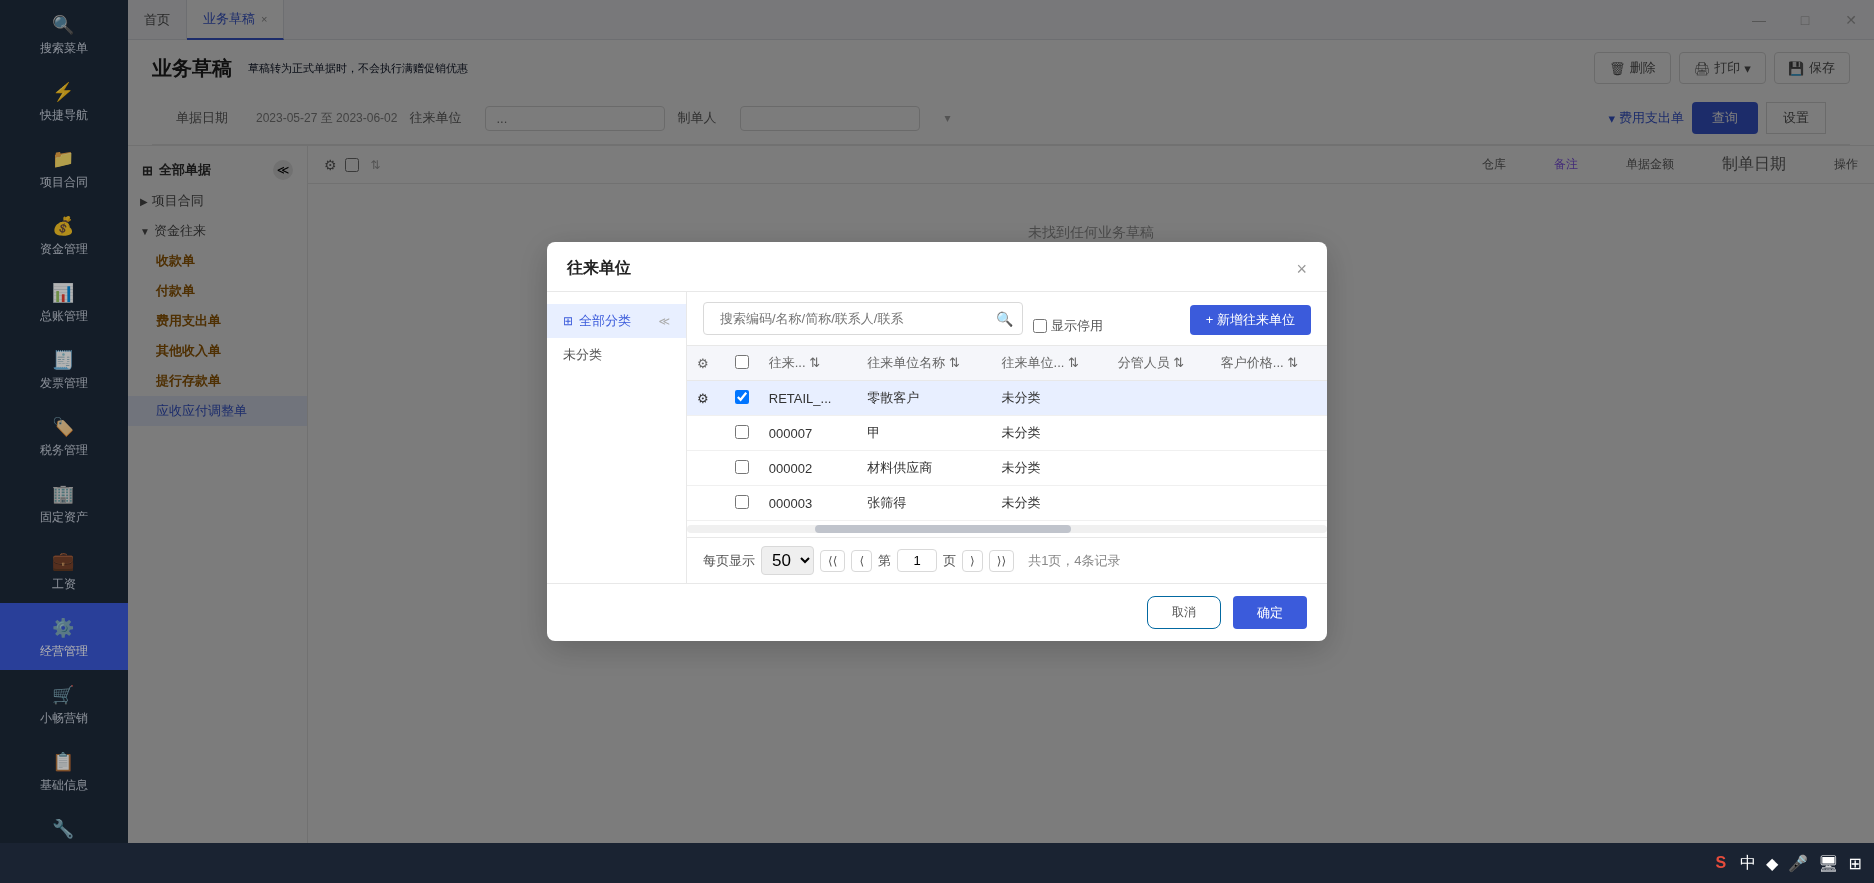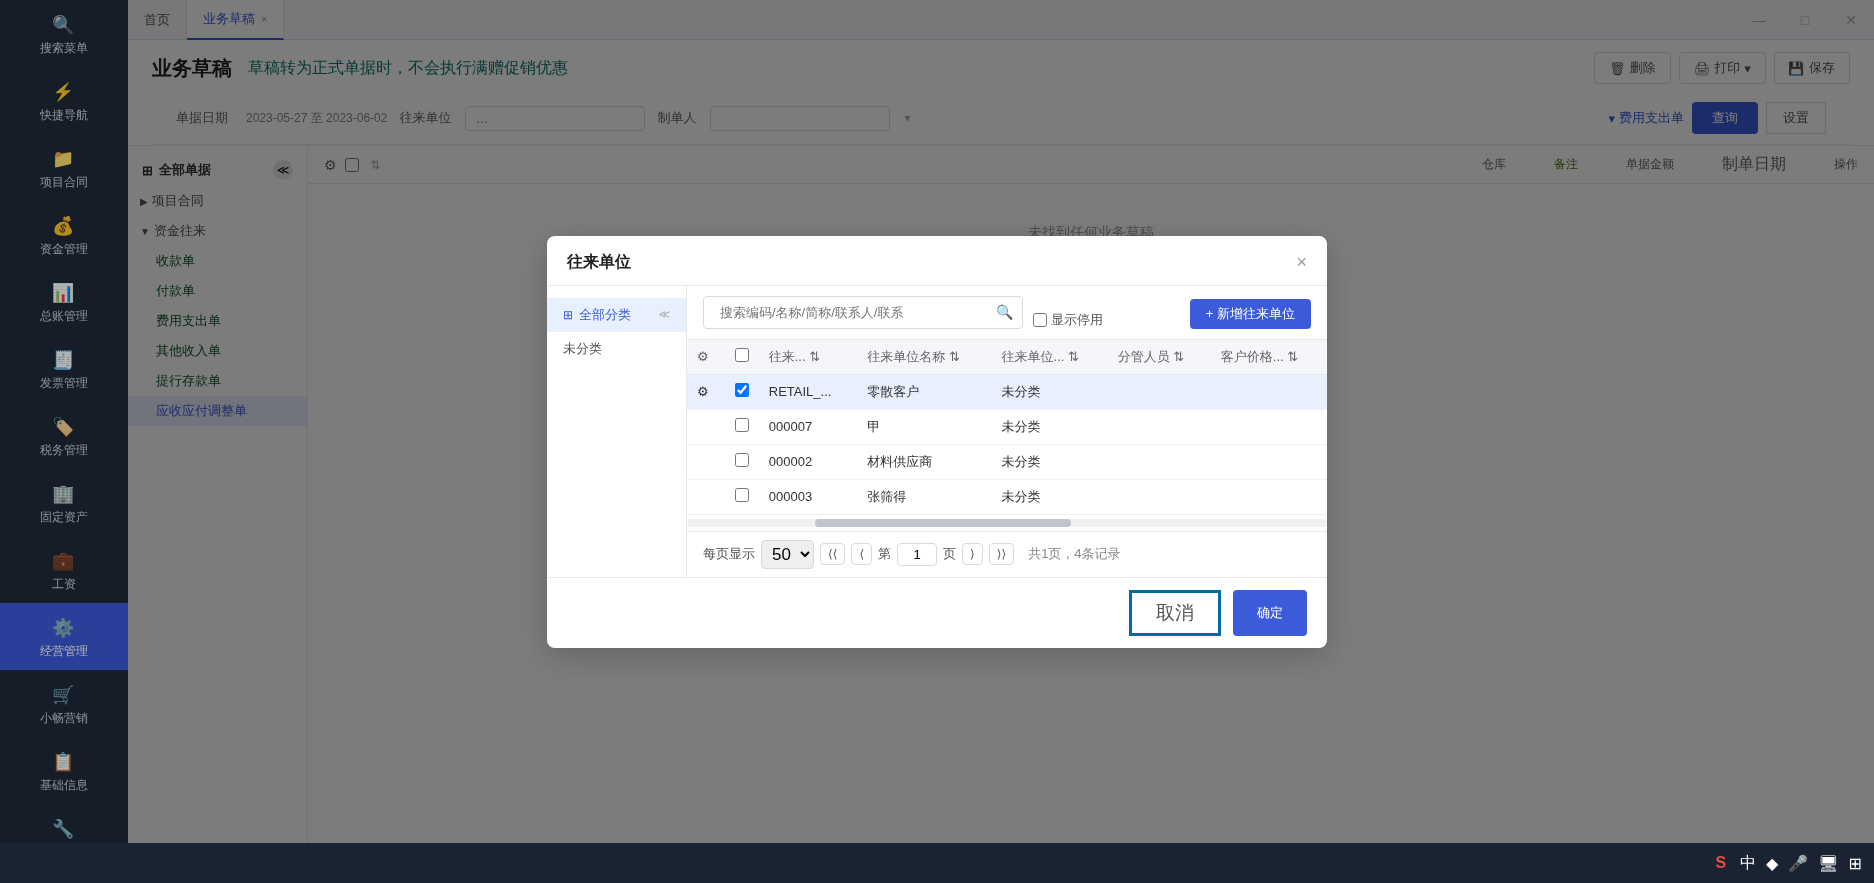--- a/index.html
+++ b/index.html
@@ -90,22 +90,22 @@
       align-items: center;
       gap: 16px;
       margin-bottom: 8px;
     }
     .page-title {
       font-size: 20px;
       font-weight: 600;
       color: #222;
     }
     .page-subtitle {
-      font-size: 16px;
-      color: #0f766e;
+      font-size: 11px;
+      color: #0f172a;
     }
     .page-actions {
       margin-left: auto;
       display: flex;
       gap: 8px;
       align-items: center;
     }
     .btn-action {
       display: flex;
       align-items: center;
@@ -125,21 +125,21 @@
       padding: 10px 24px;
       border-bottom: 1px solid #e8e8e8;
       display: flex;
       flex-wrap: wrap;
       gap: 12px;
       align-items: center;
     }
     .filter-group {
       display: flex;
       align-items: center;
-      gap: 14px;
+      gap: 24px;
     }
     .filter-label { font-size: 13px; color: #666; }
     .filter-date-btns { display: flex; gap: 4px; }
     .date-btn {
       padding: 2px 8px;
       border: 1px solid #d9d9d9;
       border-radius: 3px;
       font-size: 12px;
       cursor: pointer;
       background: #fff;
@@ -205,22 +205,23 @@
       align-items: center;
       padding: 6px 14px;
       font-size: 13px;
       font-weight: 600;
       color: #333;
       cursor: pointer;
     }
     .nav-item {
       padding: 6px 14px 6px 28px;
       font-size: 13px;
-      color: #14532d;
-      cursor: pointer;
+      color: #a16207;
+      cursor: pointer;
+      font-weight: bold;
     }
     .nav-item.active { background: #e8efff; color: #3b5bdb; font-weight: 500; }
     .collapse-btn {
       width: 20px;
       height: 20px;
       background: #e8e8e8;
       border: none;
       border-radius: 50%;
       cursor: pointer;
       display: flex;
@@ -422,24 +423,24 @@
     .total-info { margin-left: 8px; color: #888; }
     .dialog-actions {
       display: flex;
       justify-content: flex-end;
       padding: 12px 20px;
       gap: 12px;
       border-top: 1px solid #e8e8e8;
     }
     .btn-cancel {
       padding: 7px 24px;
-      border: 3px solid #0369a1;
-      background: #fff;
-      border-radius: 0;
-      font-size: 19px;
+      border: 1px solid #0369a1;
+      background: #fff;
+      border-radius: 8px;
+      font-size: 12px;
       cursor: pointer;
       color: #555;
     }
     .btn-confirm {
       padding: 7px 24px;
       background: #3b5bdb;
       color: #fff;
       border: none;
       border-radius: 4px;
       font-size: 13px;
@@ -695,21 +696,21 @@
       <div class="nav-item active">应收应付调整单</div>
     </div>
 
     <div class="table-area">
       <div class="table-toolbar">
         <span style="font-size:14px;color:#666;">⚙</span>
         <input type="checkbox" style="">
         <span style="font-size:12px;color:#aaa;margin-left:4px;">⇅</span>
         <span style="flex:1;"></span>
         <span style="font-size:12px;color:#666;">仓库</span>
-        <span style="margin-left:40px;font-size:12px;color:#4d7c0f;text-align:right;">备注</span>
+        <span style="margin-left:40px;font-size:12px;color:#8b5cf6;text-align:right;">备注</span>
         <span style="margin-left:40px;font-size:12px;color:#666;">单据金额</span>
         <span style="margin-left:40px;font-size:16px;color:#666;">制单日期</span>
         <span style="margin-left:40px;font-size:12px;color:#666;">操作</span>
       </div>
       <div class="empty-tip">未找到任何业务草稿</div>
     </div>
   </div>
 
   <div class="bottom-bar">
     <span>每页显示</span>

